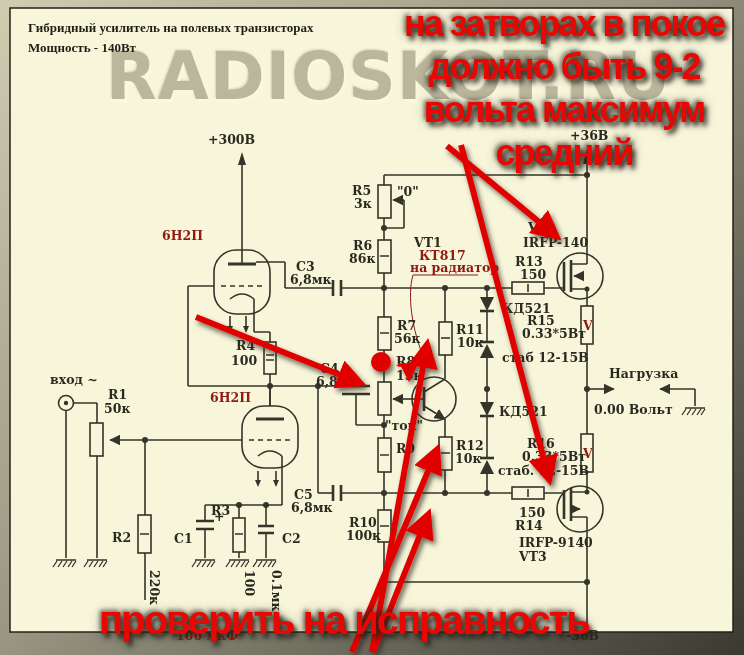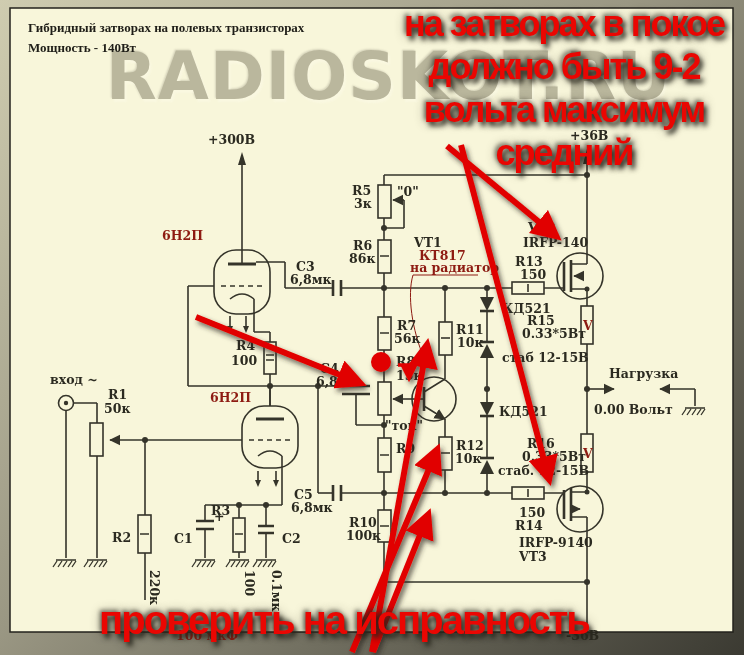--- a/index.html
+++ b/index.html
@@ -348,21 +348,21 @@
         <text x="519" y="561" class="sl">VT3</text>
         <text x="609" y="378" class="sl">Нагрузка</text>
         <text x="594" y="414" class="sl">0.00 Вольт</text>
         <text x="583" y="330" class="sl m" font-size="11">V</text>
         <text x="583" y="458" class="sl m" font-size="11">V</text>
       </g>
   </svg>
 
   <div class="watermark">RADIOSKOT.RU</div>
 
-  <div class="title" style="top:20px;">Гибридный затворах на полевых транзисторах</div>
+  <div class="title" style="top:20px;">Гибридный усилитель на полевых транзисторах</div>
   <div class="title" style="top:40px;">Мощность - 140Вт</div>
 
   <svg class="layer" width="744" height="655" viewBox="0 0 744 655">
     <defs>
       <marker id="mr" markerWidth="5" markerHeight="5" refX="3.8" refY="2.5" orient="auto" markerUnits="strokeWidth">
         <path d="M0,0 L5,2.5 L0,5 z" fill="#e10500"></path>
       </marker>
       <filter id="ash" x="-30%" y="-30%" width="160%" height="160%">
         <feDropShadow dx="2.5" dy="3.5" stdDeviation="2.5" flood-color="#2e2c20" flood-opacity="0.7"></feDropShadow>
       </filter>

